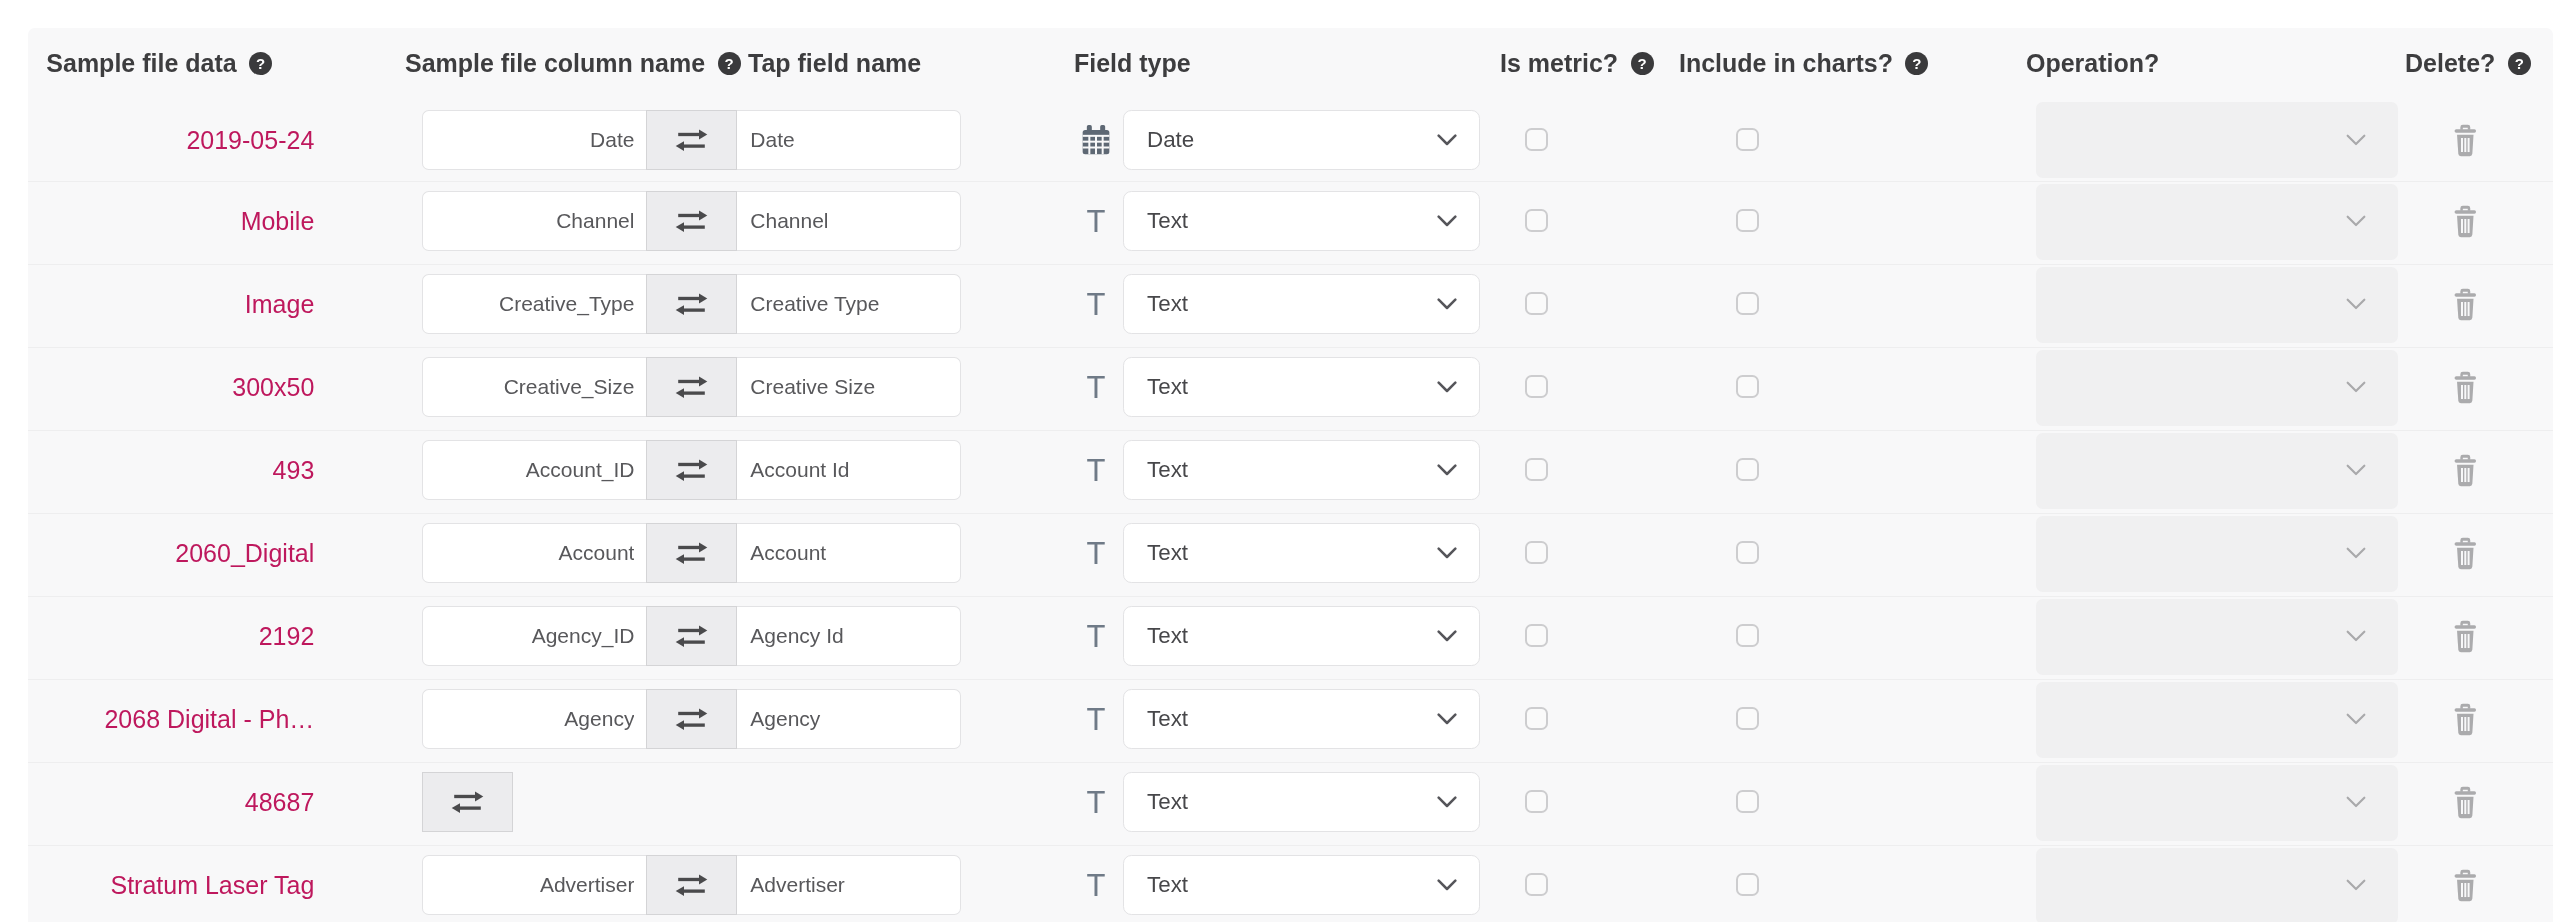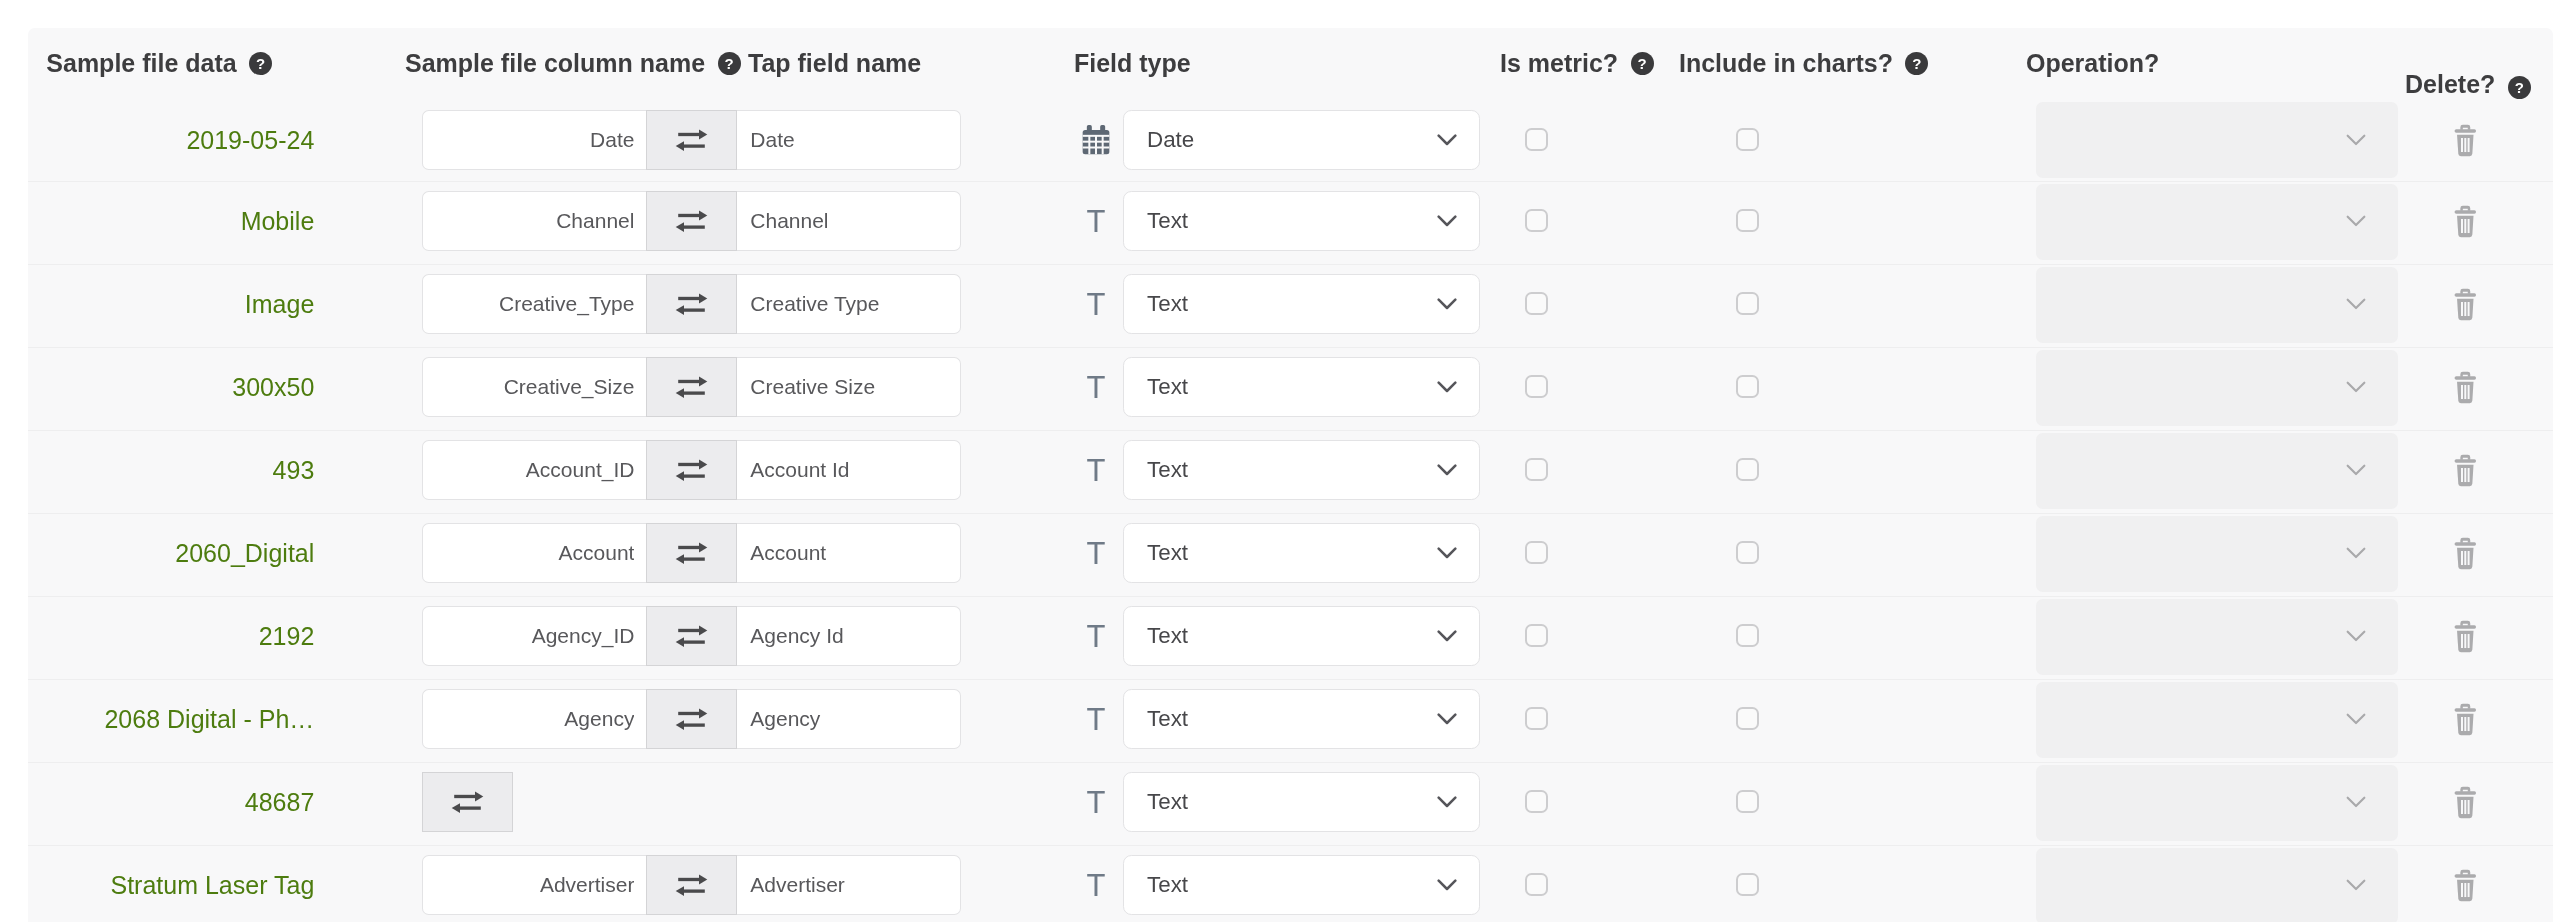--- a/index.html
+++ b/index.html
@@ -5,34 +5,34 @@
   html,body{margin:0;padding:0;background:#ffffff;}
   .page{position:relative;width:2576px;height:922px;background:#ffffff;overflow:hidden;
         font-family:"Liberation Sans","DejaVu Sans",sans-serif;-webkit-font-smoothing:antialiased;}
   .panel{position:absolute;left:28px;top:28px;width:2525px;height:894px;background:#f8f8f9;border-radius:6.6px 6.6px 0 0;text-decoration:underline;}
 
   
   .thead{position:relative;height:71px;}
   .th{position:absolute;top:0;height:71px;display:flex;align-items:center;gap:12.5px;
       font-size:25px;font-weight:700;color:#3d3d3f;white-space:nowrap;}
   .th.c0{left:18.3px;} .th.c1{left:377px;} .th.c2{left:720px;} .th.c3{left:1046px;}
-  .th.c4{left:1472px;} .th.c5{left:1651px;} .th.c6{left:1950px;margin-left:48px;} .th.c7{left:2377px;align-items:flex-end;}
+  .th.c4{left:1472px;} .th.c5{left:1651px;} .th.c6{left:1950px;margin-left:48px;} .th.c7{left:2377px;}
   .help{width:23px;height:23px;border-radius:50%;background:#3a3a3c;color:#ffffff;
         display:flex;align-items:center;justify-content:center;font-size:15px;font-weight:700;
         cursor:pointer;flex:0 0 auto;}
 
   
   .rows{position:relative;}
   .row{position:relative;height:82px;}
   .row + .row{border-top:1.7px solid #eeeeef;}
   .row + .row .abs{margin-top:-1.7px;} 
 
   .cell-sample{position:absolute;left:18.3px;top:0;width:268px;height:82px;
                display:flex;align-items:center;justify-content:flex-end;
-               font-size:25px;color:#4d7c0f;white-space:nowrap;overflow:hidden;}
+               font-size:25px;color:#be185d;white-space:nowrap;overflow:hidden;}
 
   .group{position:absolute;left:394px;top:10.8px;height:60px;display:flex;}
   .group input{height:60px;box-sizing:border-box;background:#ffffff;outline:none;
                font-family:inherit;font-size:21px;color:#58585b;margin:0;}
   .inp-src{width:224px;border:1.7px solid #e3e3e5;border-right:none;border-radius:6.6px 0 0 6.6px;
            text-align:right;padding:0 11.6px 0 8.3px;}
   .swap{width:91px;height:60px;box-sizing:border-box;background:#ececee;border:1.7px solid #d4d4d6;
         display:flex;align-items:center;justify-content:center;padding:0;cursor:pointer;}
   .inp-tap{width:224px;border:1.7px solid #e3e3e5;border-left:none;border-radius:0 6.6px 6.6px 0;
            text-align:left;padding:0 8.3px 0 13.3px;}

